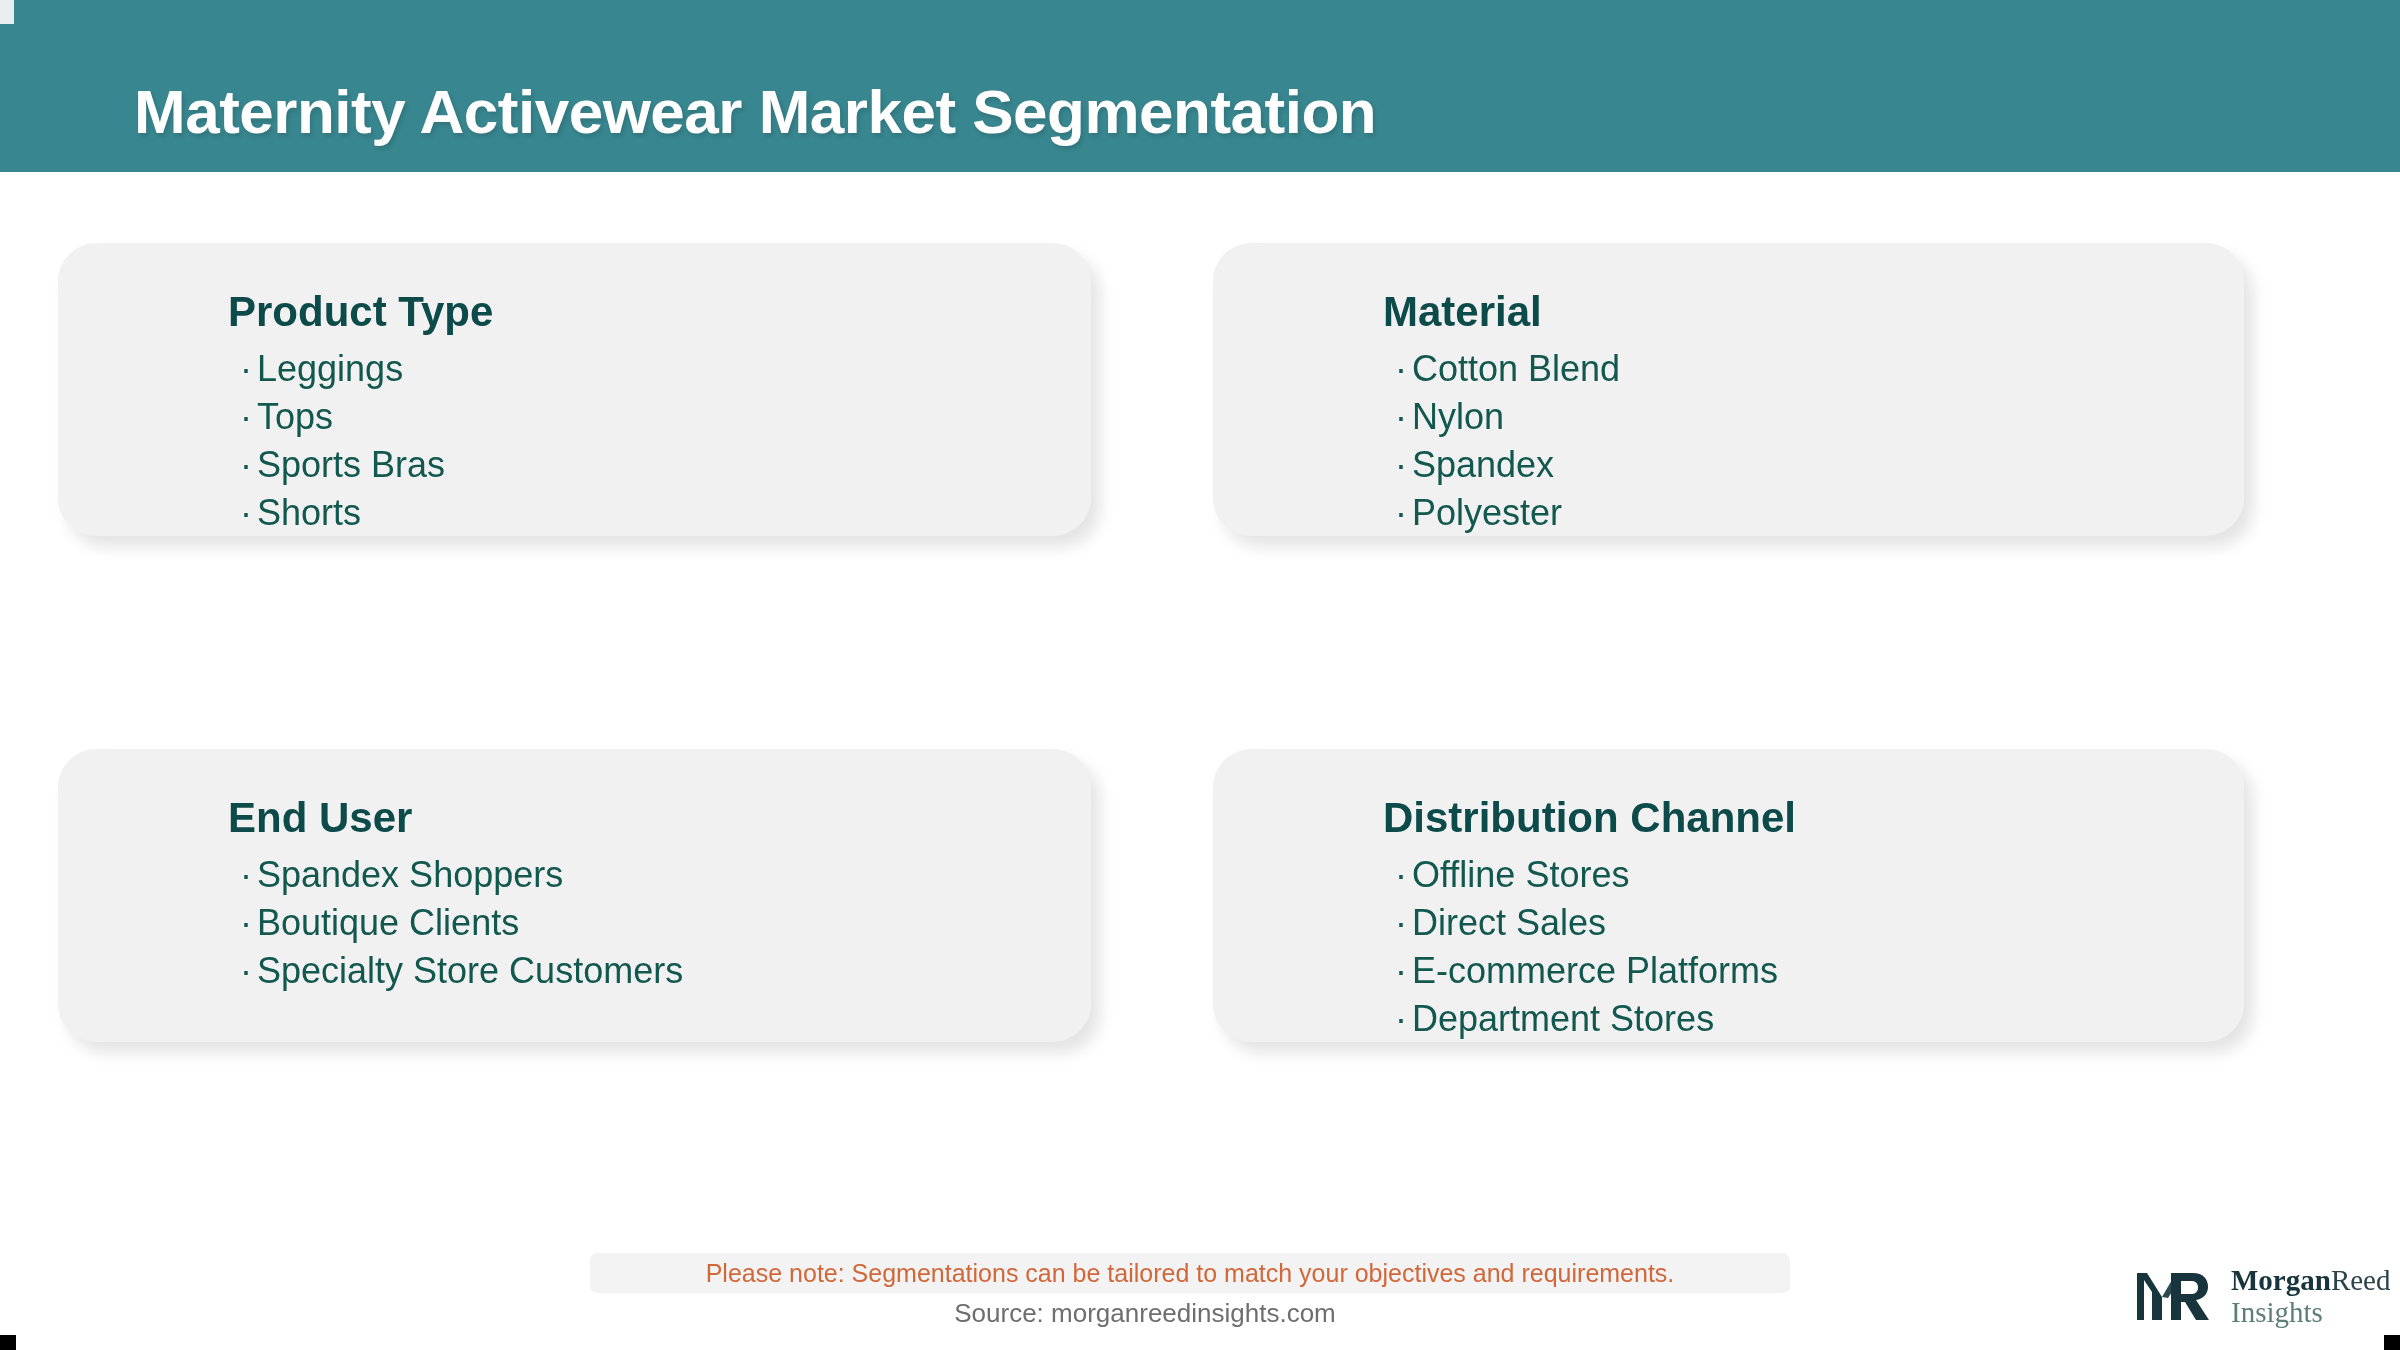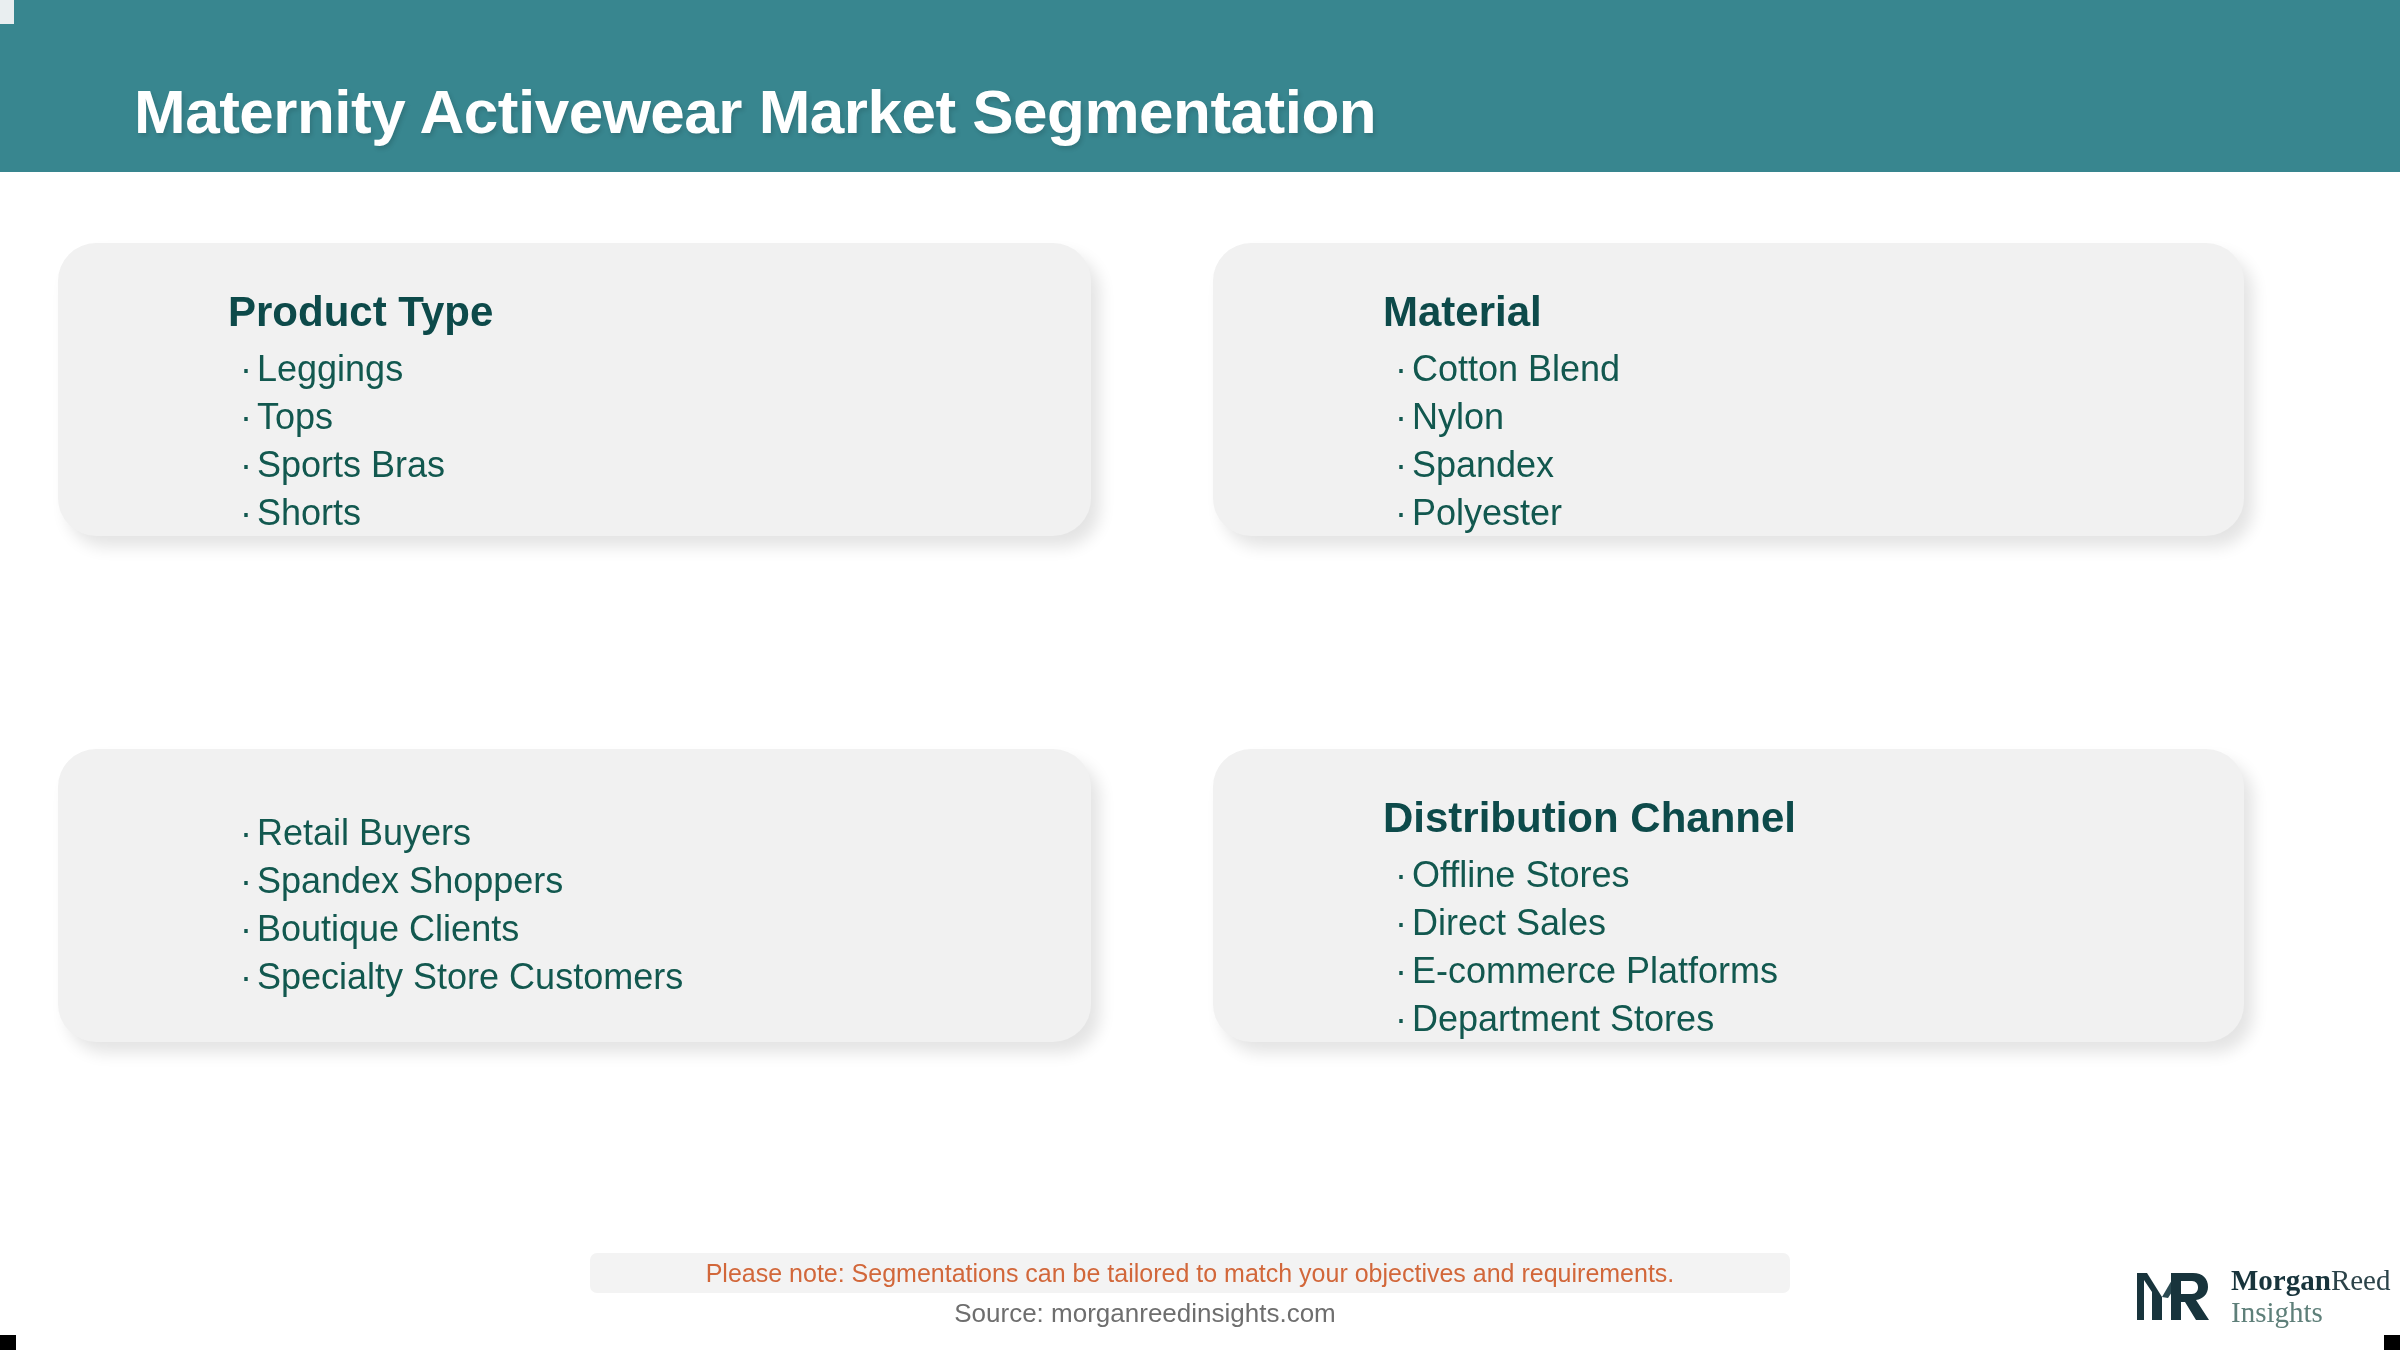--- a/index.html
+++ b/index.html
@@ -210,22 +210,22 @@
         <li><span class="bullet">·</span><span>Cotton Blend</span></li>
         <li><span class="bullet">·</span><span>Nylon</span></li>
         <li><span class="bullet">·</span><span>Spandex</span></li>
         <li><span class="bullet">·</span><span>Polyester</span></li>
       </ul>
     </div>
   </div>
 
   <div class="card card-2">
     <div class="card-inner">
-      <ul class="card-list">
-        <li><span class="bullet">·</span><span>Retail Buyers</span></li>
+      <div class="card-title">End User</div>
+      <ul class="card-list">
         <li><span class="bullet">·</span><span>Spandex Shoppers</span></li>
         <li><span class="bullet">·</span><span>Boutique Clients</span></li>
         <li><span class="bullet">·</span><span>Specialty Store Customers</span></li>
       </ul>
     </div>
   </div>
 
   <div class="card card-3">
     <div class="card-inner">
       <div class="card-title">Distribution Channel</div>

